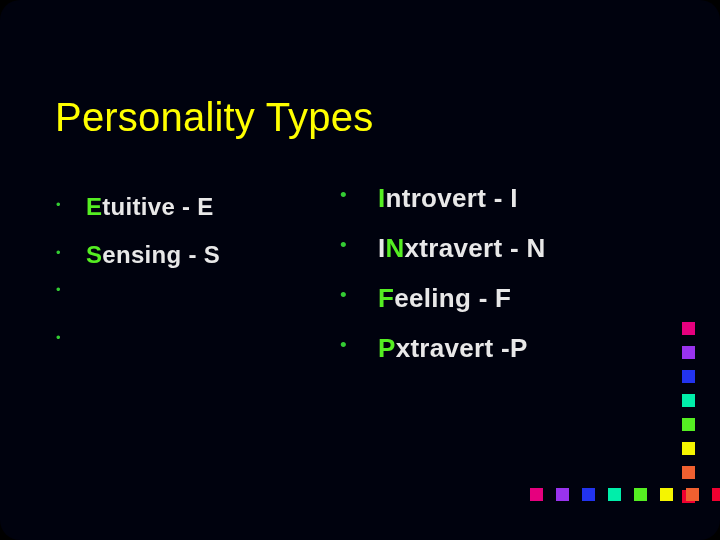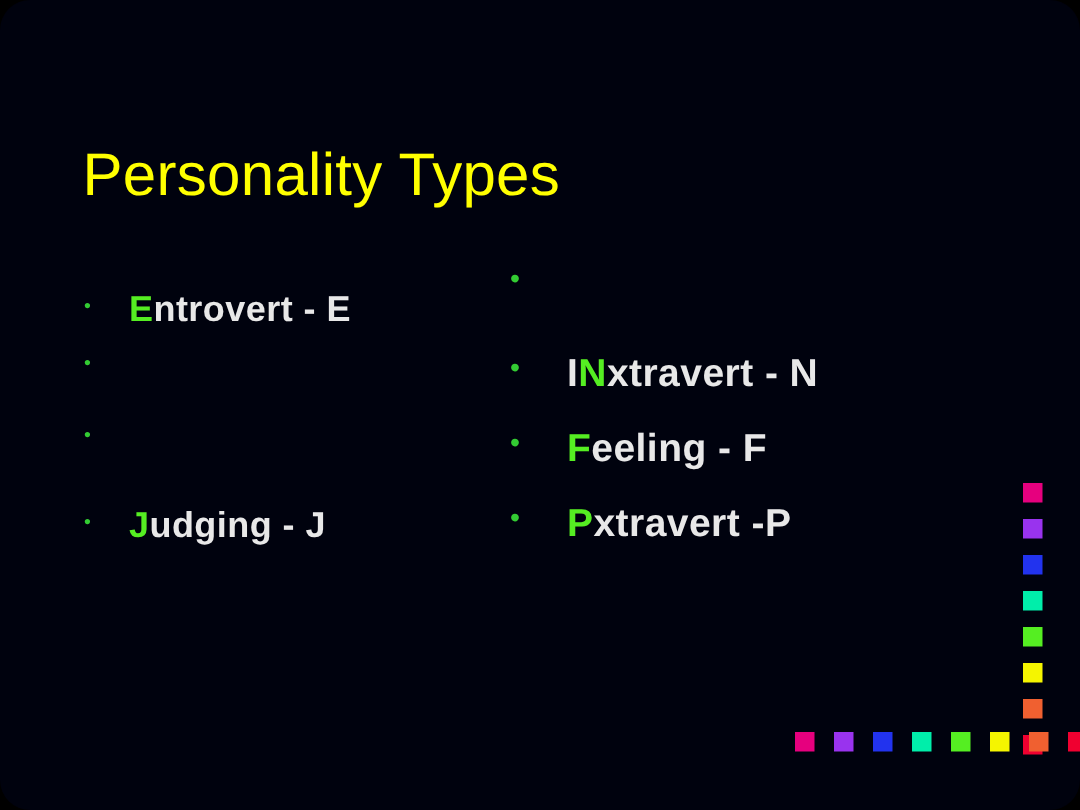--- a/index.html
+++ b/index.html
@@ -93,37 +93,38 @@
 </head>
 <body>
 
 <div id="slide">
 
   <h1 id="slide-title">Personality Types</h1>
 
   <ul id="col-left" class="bullet-col">
       <li class="bullet-item">
         <span class="bullet-marker">•</span>
-        <span class="bullet-text"><span class="hl">E</span><span>ntrovert - E</span></span>
+        <span class="bullet-text"><span class="hl">E</span><span>tuitive - E</span></span>
+      </li>
+      <li class="bullet-item">
+        <span class="bullet-marker">•</span>
+        <span class="bullet-text"><span class="hl">S</span><span>ensing - S</span></span>
       </li>
       <li class="bullet-item">
         <span class="bullet-marker">•</span>
       </li>
       <li class="bullet-item">
         <span class="bullet-marker">•</span>
       </li>
-      <li class="bullet-item">
-        <span class="bullet-marker">•</span>
-        <span class="bullet-text"><span class="hl">J</span><span>udging - J</span></span>
-      </li>
     </ul>
 
   <ul id="col-right" class="bullet-col">
       <li class="bullet-item">
         <span class="bullet-marker">•</span>
+        <span class="bullet-text"><span class="hl">I</span><span>ntrovert - I</span></span>
       </li>
       <li class="bullet-item">
         <span class="bullet-marker">•</span>
         <span class="bullet-text"><span>I</span><span class="hl">N</span><span>xtravert - N</span></span>
       </li>
       <li class="bullet-item">
         <span class="bullet-marker">•</span>
         <span class="bullet-text"><span class="hl">F</span><span>eeling - F</span></span>
       </li>
       <li class="bullet-item">

